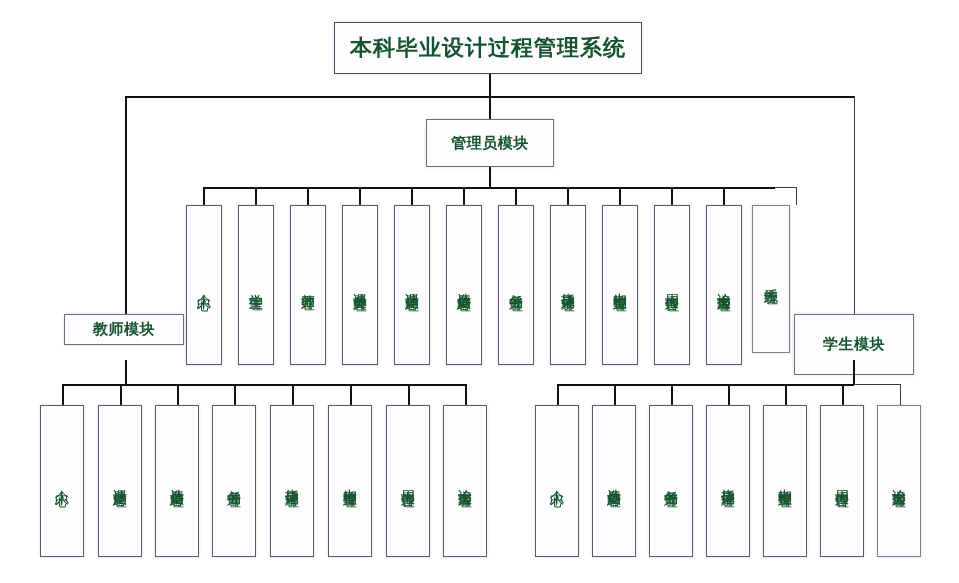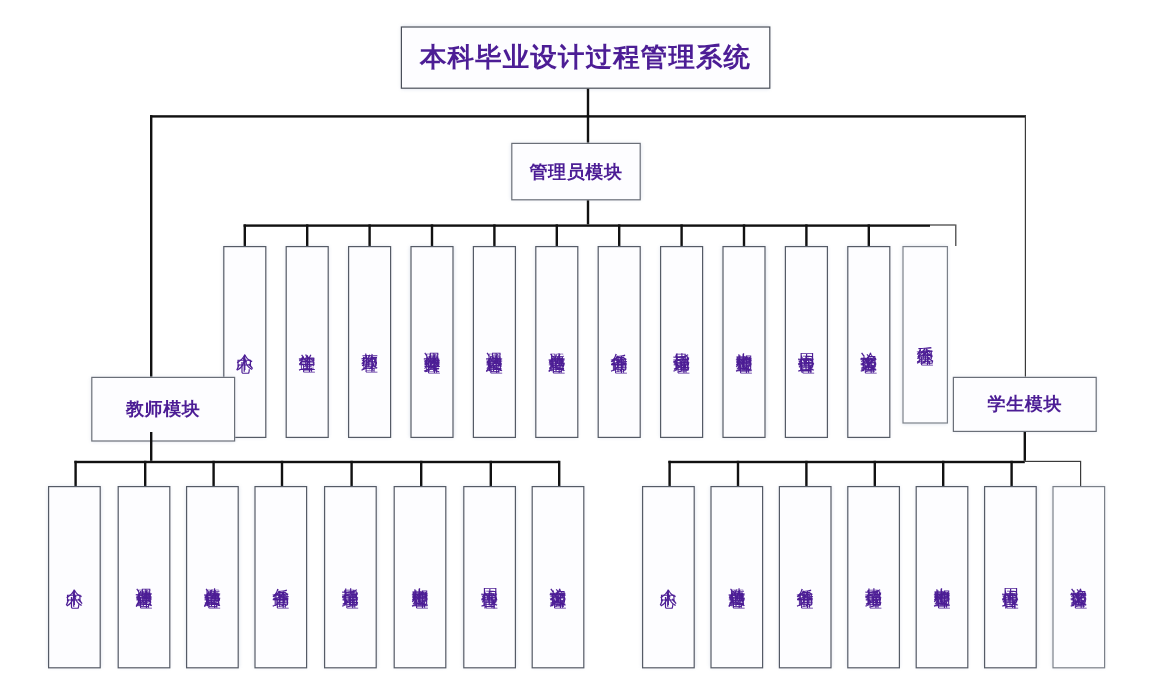--- a/index.html
+++ b/index.html
@@ -16,21 +16,21 @@
     height: 583px;
     background: #ffffff;
     overflow: hidden;
   }
   
   .node {
     position: absolute;
     box-sizing: border-box;
     background: #fdfdff;
     border: 1px solid #555b66;
-    color: #4c1d95;
+    color: #14532d;
     display: flex;
     align-items: center;
     justify-content: center;
     text-align: center;
     box-shadow: 0 0 3px rgba(120,140,180,0.28);
   }
   .node-root {
     border: 1px solid #4a4f59;
     font-size: 22px;
     font-weight: 700;
@@ -93,21 +93,21 @@
   <div class="lineV" style="left:489px; top:74px; height:23px;"></div>
 
   <div class="lineH" style="left:125px; top:96px; width:730px;"></div>
 
   <div class="lineV" style="left:125px; top:96px; height:218px;"></div>
 
   <div class="lineV thin" style="left:854px; top:96px; height:218px;"></div>
 
   <div class="lineV" style="left:489px; top:96px; height:23px;"></div>
 
-  <div class="node node-mid" id="admin-node" style="left:426px; top:119px; width:108px; height:48px;">
+  <div class="node node-mid" id="admin-node" style="left:426px; top:119px; width:128px; height:48px;">
     <span>管理员模块</span>
   </div>
 
   <div class="lineV" style="left:489px; top:167px; height:20px;"></div>
   <div class="lineH" style="left:203px; top:187px; width:572px;"></div>
   <div class="lineH thin" style="left:775px; top:187px; width:21px;"></div>
 
   <div class="lineV" style="left:203px; top:187px; height:18px;"></div>
   <div class="lineV" style="left:255px; top:187px; height:18px;"></div>
   <div class="lineV" style="left:307px; top:187px; height:18px;"></div>
@@ -151,21 +151,21 @@
   <div class="node node-leaf" style="left:654px; top:205px; width:36px; height:160px;">
     <span class="vlabel">周报告管理</span>
   </div>
   <div class="node node-leaf" style="left:706px; top:205px; width:36px; height:160px;">
     <span class="vlabel">论文报名管理</span>
   </div>
   <div class="node node-leaf" style="left:752px; top:205px; width:38px; height:148px; border-color:#7b8089;">
     <span class="vlabel">系统管理</span>
   </div>
 
-  <div class="node node-mid" id="teacher-node" style="left:76px; top:314px; width:120px; height:54px;">
+  <div class="node node-mid" id="teacher-node" style="left:64px; top:314px; width:120px; height:31px;">
     <span>教师模块</span>
   </div>
 
   <div class="lineV" style="left:125px; top:360px; height:24px;"></div>
   <div class="lineH" style="left:62px; top:384px; width:404px;"></div>
 
   <div class="lineV" style="left:62px;  top:384px; height:21px;"></div>
   <div class="lineV" style="left:120px; top:384px; height:21px;"></div>
   <div class="lineV" style="left:177px; top:384px; height:21px;"></div>
   <div class="lineV" style="left:234px; top:384px; height:21px;"></div>
@@ -192,21 +192,21 @@
   <div class="node node-leaf" style="left:328px; top:405px; width:44px; height:152px;">
     <span class="vlabel">中期检查管理</span>
   </div>
   <div class="node node-leaf" style="left:386px; top:405px; width:44px; height:152px;">
     <span class="vlabel">周报告管理</span>
   </div>
   <div class="node node-leaf" style="left:443px; top:405px; width:44px; height:152px;">
     <span class="vlabel">论文报名管理</span>
   </div>
 
-  <div class="node node-mid" id="student-node" style="left:794px; top:314px; width:120px; height:46px;">
+  <div class="node node-mid" id="student-node" style="left:794px; top:314px; width:120px; height:61px;">
     <span>学生模块</span>
   </div>
 
   <div class="lineV" style="left:853px; top:360px; height:24px;"></div>
   <div class="lineH" style="left:557px; top:384px; width:297px;"></div>
   <div class="lineH thin" style="left:854px; top:384px; width:46px;"></div>
 
   <div class="lineV" style="left:557px; top:384px; height:21px;"></div>
   <div class="lineV" style="left:614px; top:384px; height:21px;"></div>
   <div class="lineV" style="left:671px; top:384px; height:21px;"></div>

